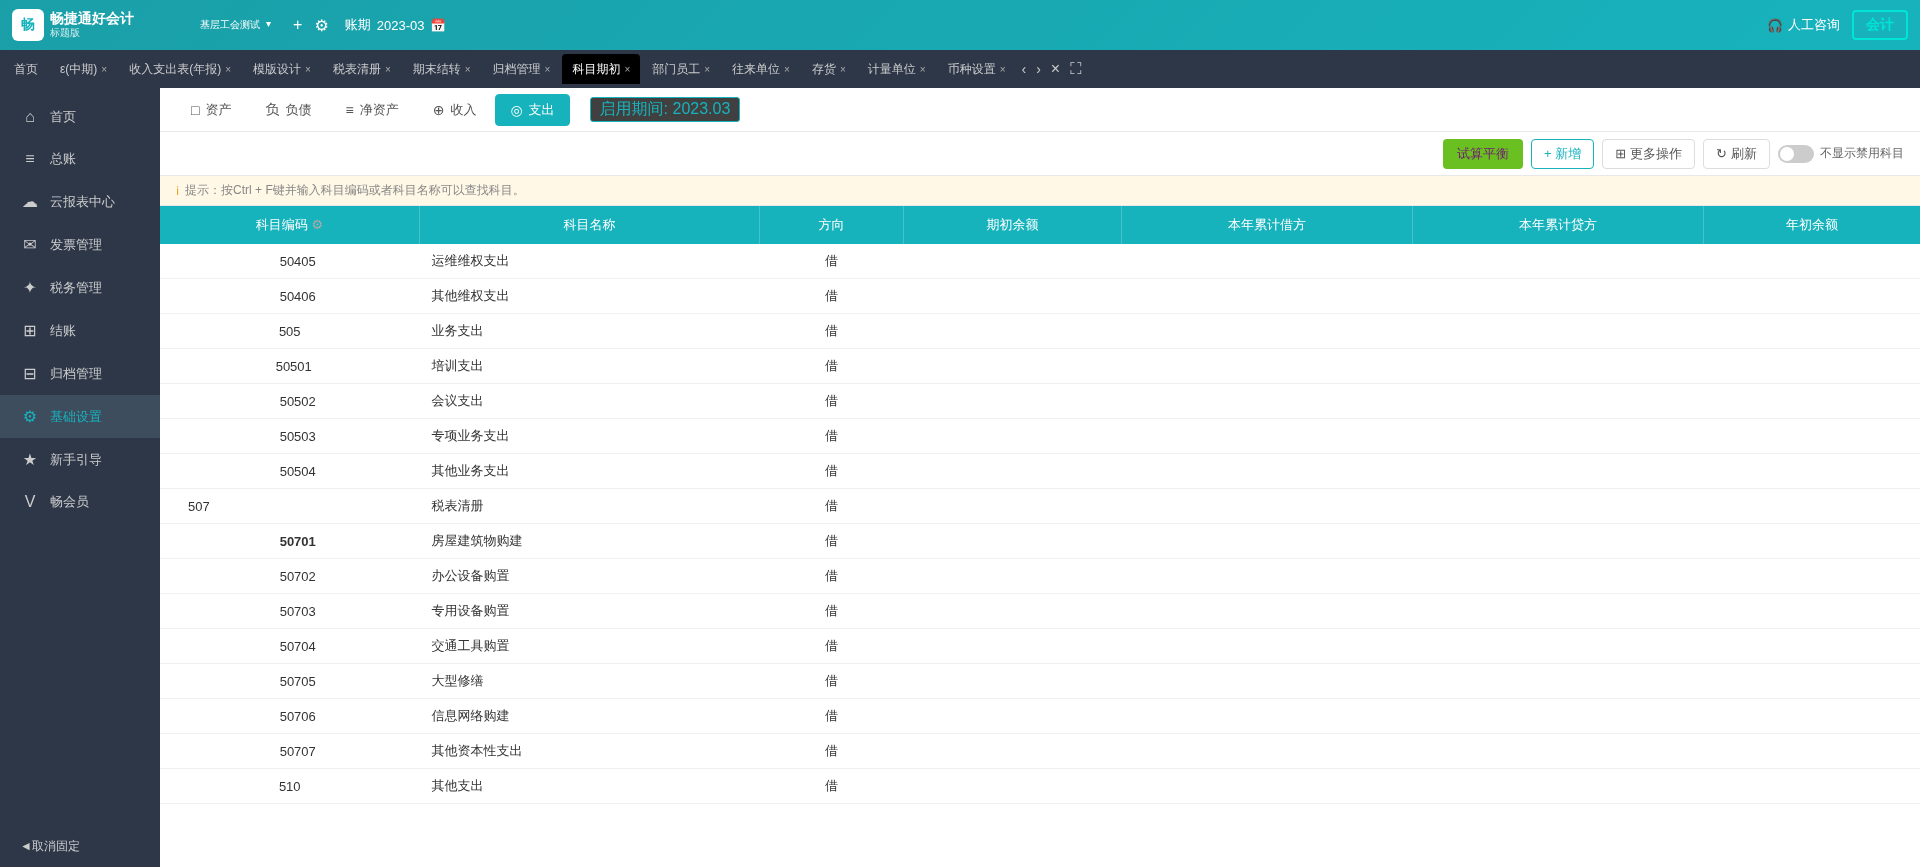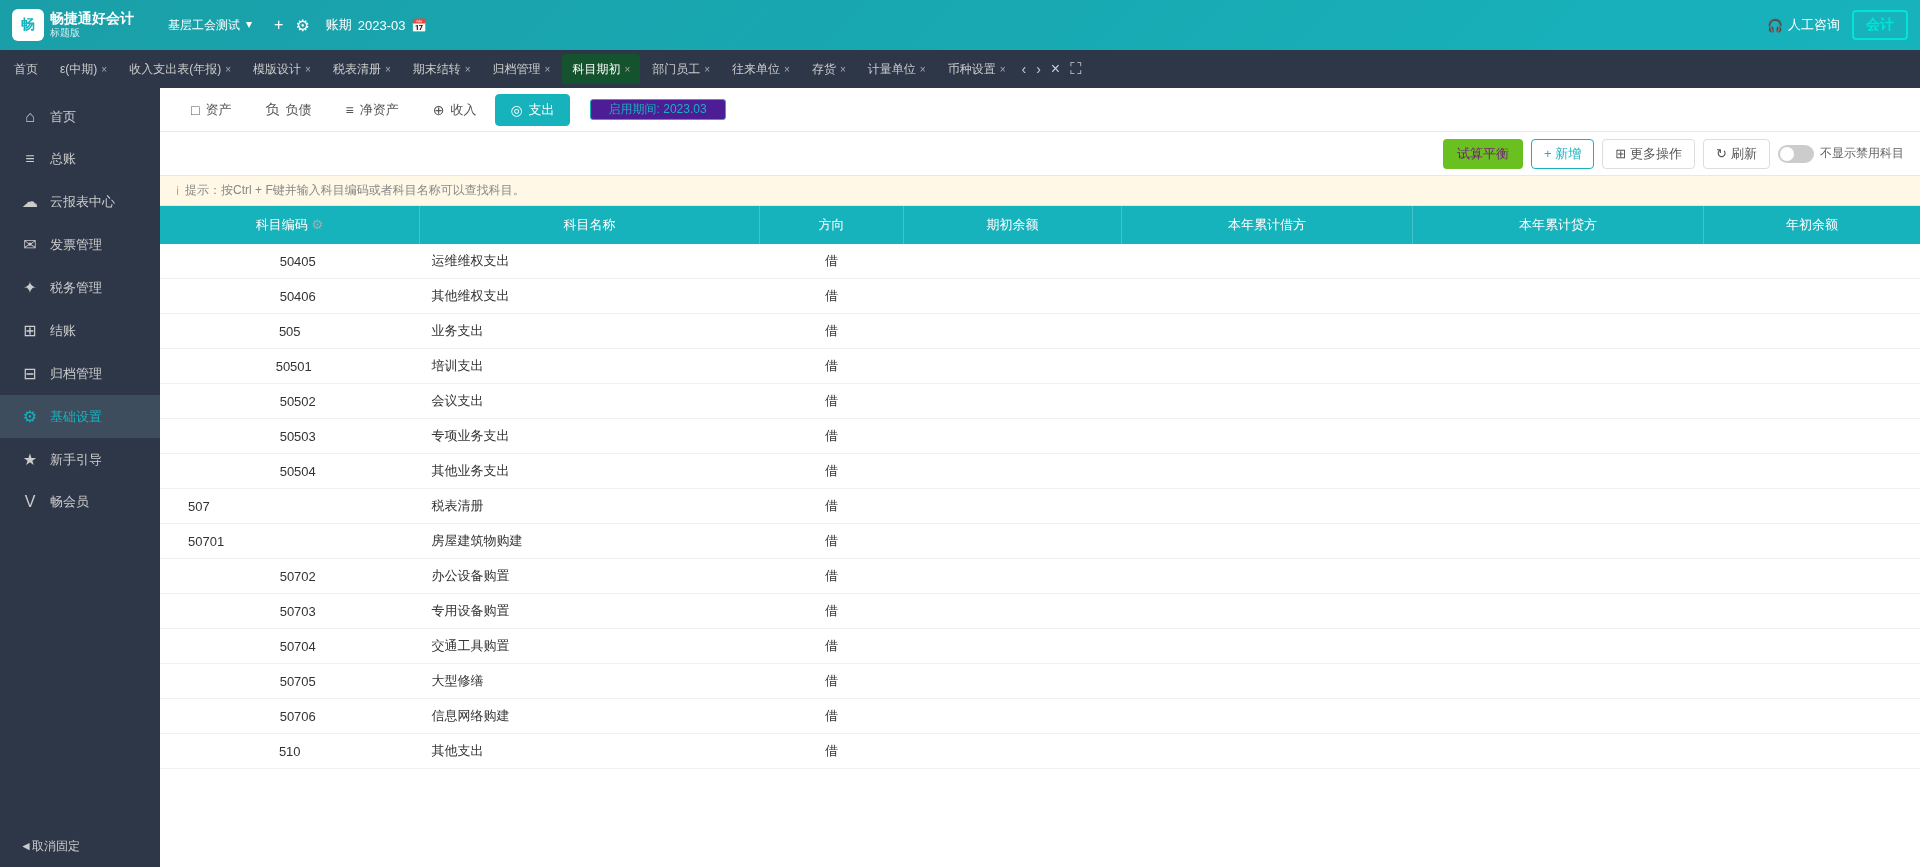--- a/index.html
+++ b/index.html
@@ -33,24 +33,25 @@
       font-weight: bold;
       font-size: 14px;
     }
     .logo-text { color: #fff; font-size: 14px; font-weight: bold; line-height: 1.2; }
     .logo-sub { color: rgba(255,255,255,0.8); font-size: 10px; }
     .company-selector {
       display: flex;
       align-items: flex-start;
       gap: 6px;
       color: #fff;
-      font-size: 12px;
+      font-size: 10px;
       cursor: pointer;
       padding: 4px 8px;
       border-radius: 4px;
+      margin-left: 32px;
     }
     .period-info {
       display: flex;
       align-items: center;
       gap: 6px;
       color: #fff;
       font-size: 13px;
       margin-left: 8px;
     }
     .header-right {
@@ -93,21 +94,21 @@
       padding: 0 10px;
       display: flex;
       align-items: center;
       gap: 4px;
       color: #ccc;
       font-size: 12px;
       cursor: pointer;
       border-radius: 4px 4px 0 0;
       white-space: nowrap;
     }
-    .tab-item.active { background: #14532d; color: #fff; }
+    .tab-item.active { background: #000000; color: #fff; }
     .tab-close { color: #aaa; font-size: 10px; cursor: pointer; }
     .tab-nav-btn {
       color: #ccc;
       cursor: pointer;
       padding: 2px 4px;
       font-size: 14px;
     }
 
     
     .main-layout {
@@ -308,26 +309,26 @@
     tbody td:nth-child(2) { text-align: left; }
     .row-indent1 td:first-child { padding-left: 28px; }
     .row-parent td:first-child { padding-left: 12px; }
 
     
     .table-wrapper::-webkit-scrollbar { width: 8px; }
     .table-wrapper::-webkit-scrollbar-track { background: #f0f0f0; }
     .table-wrapper::-webkit-scrollbar-thumb { background: #ccc; border-radius: 4px; }
 
     .period-badge {
-      background: #4c1d95;
+      background: #404040;
       color: #17b3bd;
       border: 1px solid #17b3bd;
-      padding: 1px 18px;
+      padding: 1px 9px;
       border-radius: 3px;
-      font-size: 12px;
+      font-size: 16px;
     }
     .gear-icon { cursor: pointer; color: #aaa; font-size: 13px; }
   </style>
 </head>
 <body>
 
 <div class="top-header">
   <div class="logo-area">
     <div class="logo-icon">
       <span>畅</span>
@@ -624,21 +625,21 @@
             <tr class="row-parent">
       <td style="padding-left:28px;text-align:left;">507</td>
       <td>税表清册</td>
       <td>借</td>
       <td></td>
       <td></td>
       <td></td>
       <td></td>
     </tr>
             <tr class="row-indent1">
-      <td style="padding-left:28px;text-align:left;">50701</td>
+      <td style="padding-left:28px;text-align:center;font-weight:bold;">50701</td>
       <td>房屋建筑物购建</td>
       <td>借</td>
       <td></td>
       <td></td>
       <td></td>
       <td></td>
     </tr>
             <tr class="row-indent1">
       <td style="padding-left:28px;text-align:center;">50702</td>
       <td>办公设备购置</td>
@@ -671,20 +672,29 @@
       <td>大型修缮</td>
       <td>借</td>
       <td></td>
       <td></td>
       <td></td>
       <td></td>
     </tr>
             <tr class="row-indent1">
       <td style="text-align:center;">50706</td>
       <td>信息网络购建</td>
+      <td>借</td>
+      <td></td>
+      <td></td>
+      <td></td>
+      <td></td>
+    </tr>
+            <tr class="row-indent1">
+      <td style="padding-left:28px;text-align:center;">50707</td>
+      <td>其他资本性支出</td>
       <td>借</td>
       <td></td>
       <td></td>
       <td></td>
       <td></td>
     </tr>
             <tr class="row-parent">
       <td style="padding-left:12px;text-align:center;">510</td>
       <td>其他支出</td>
       <td>借</td>

